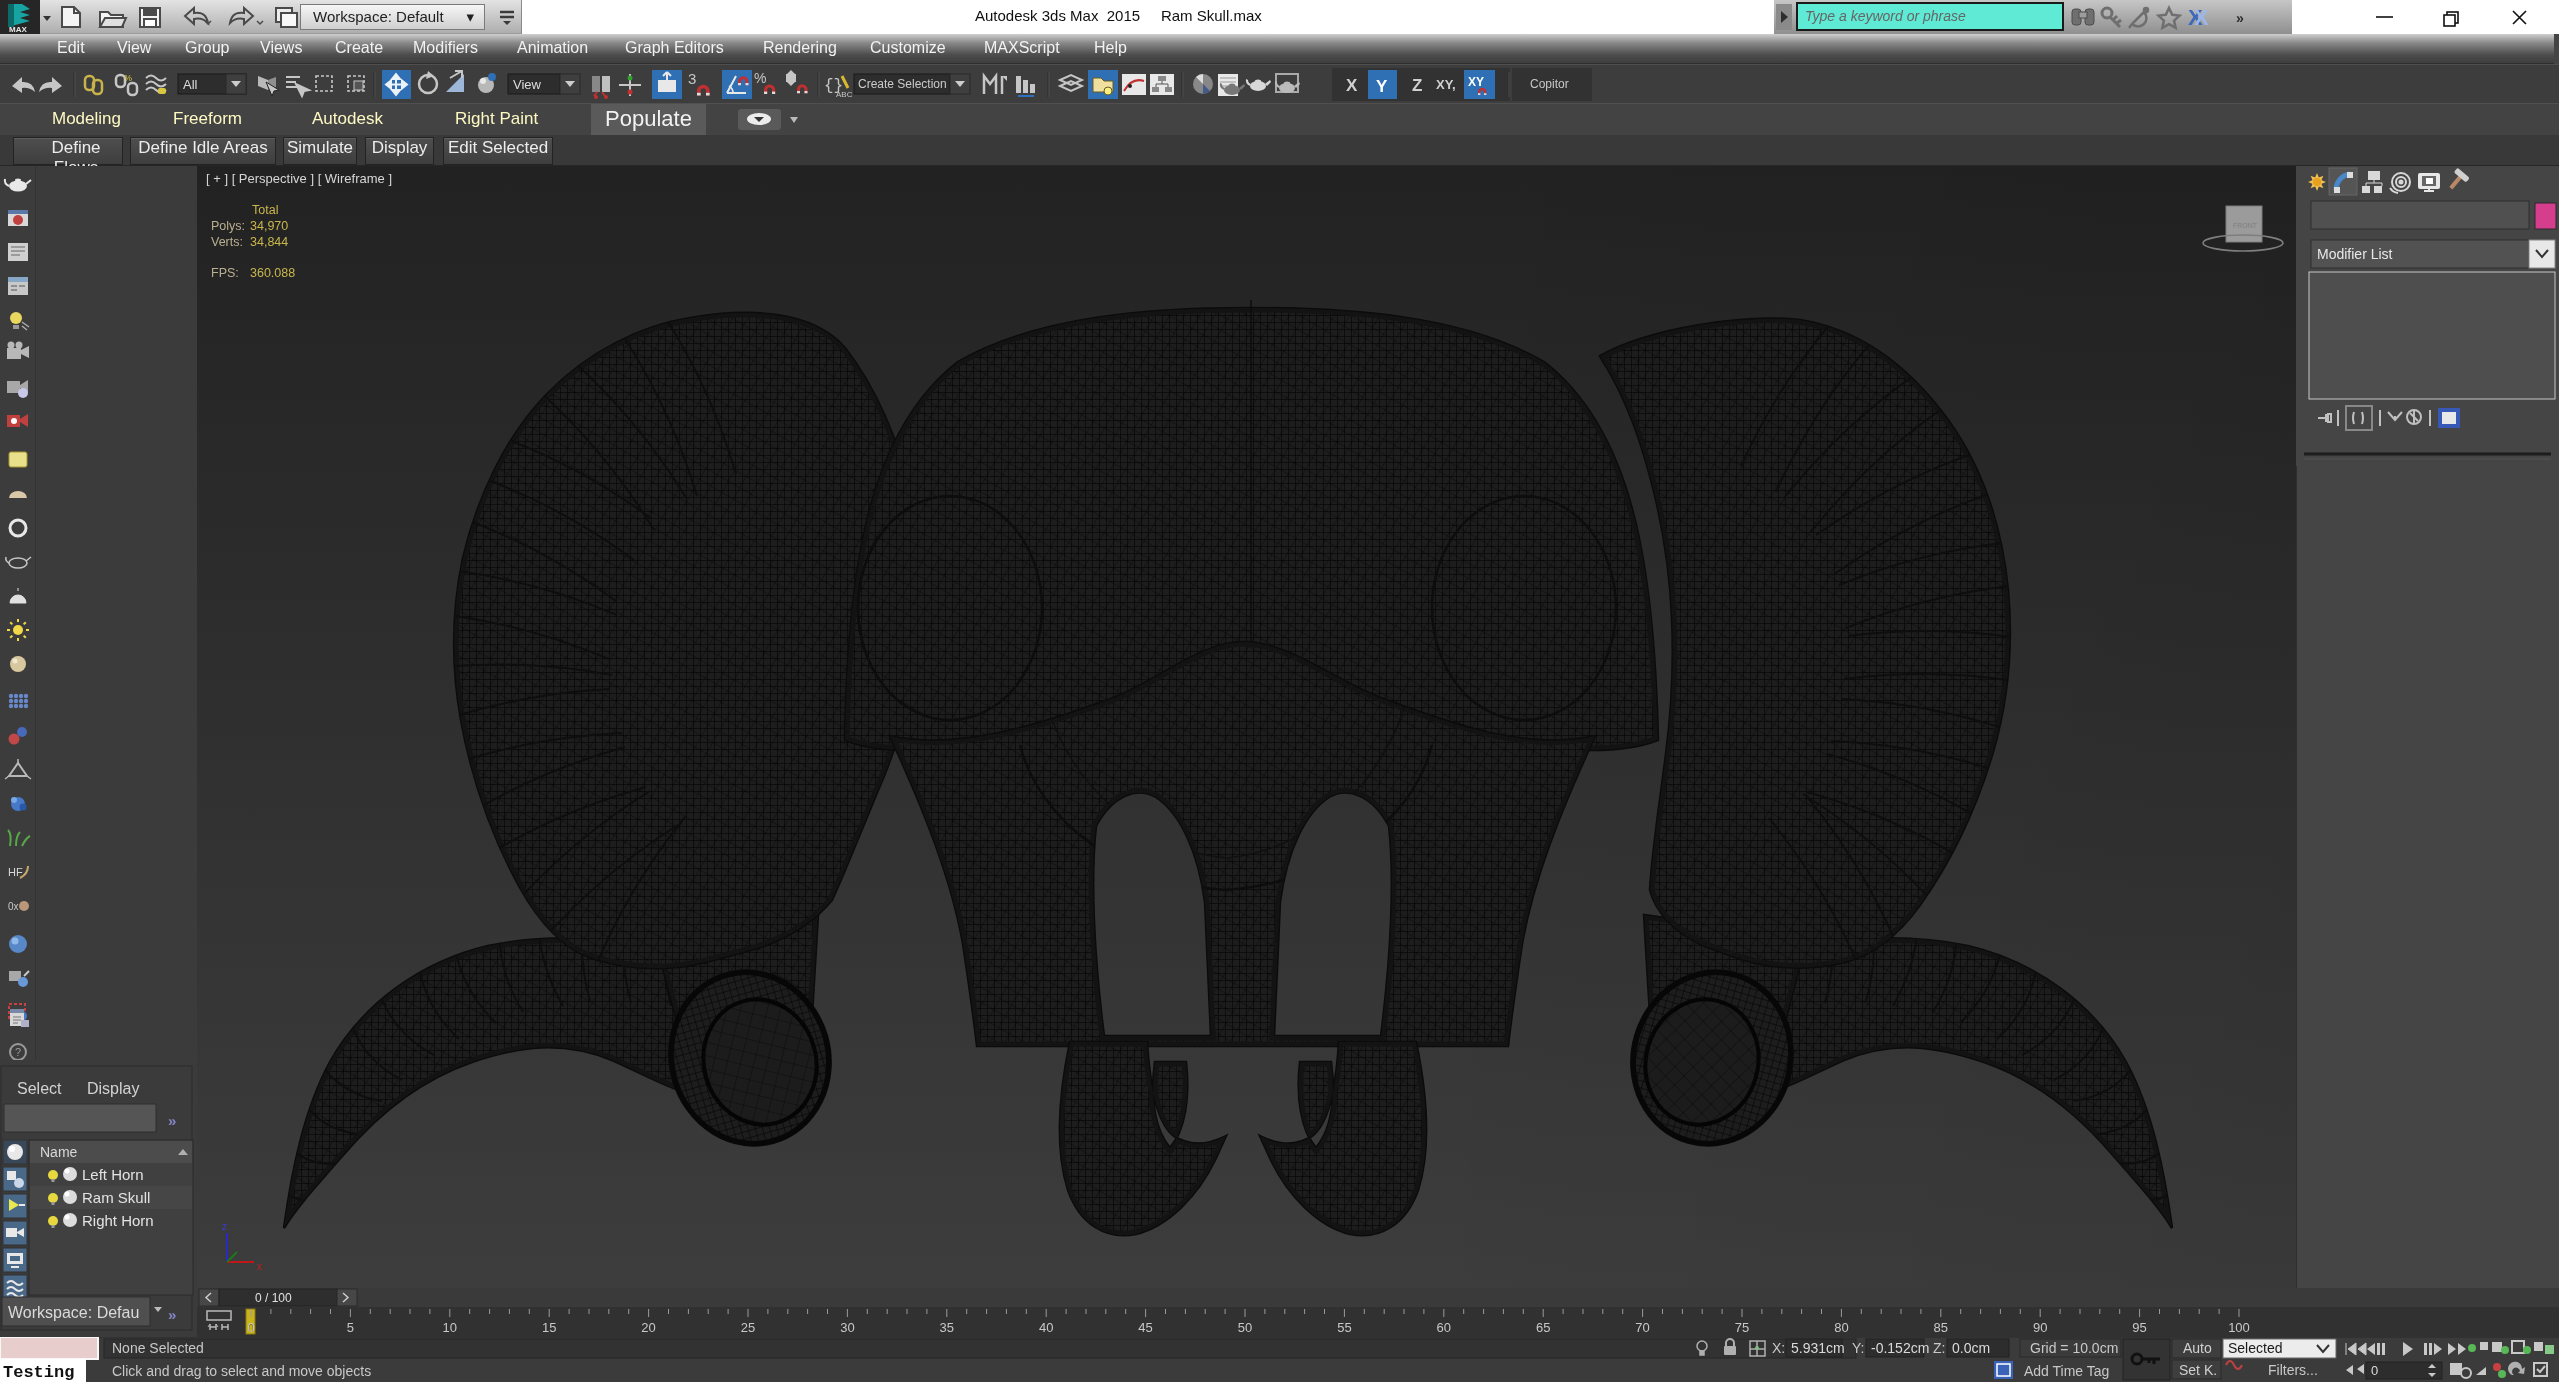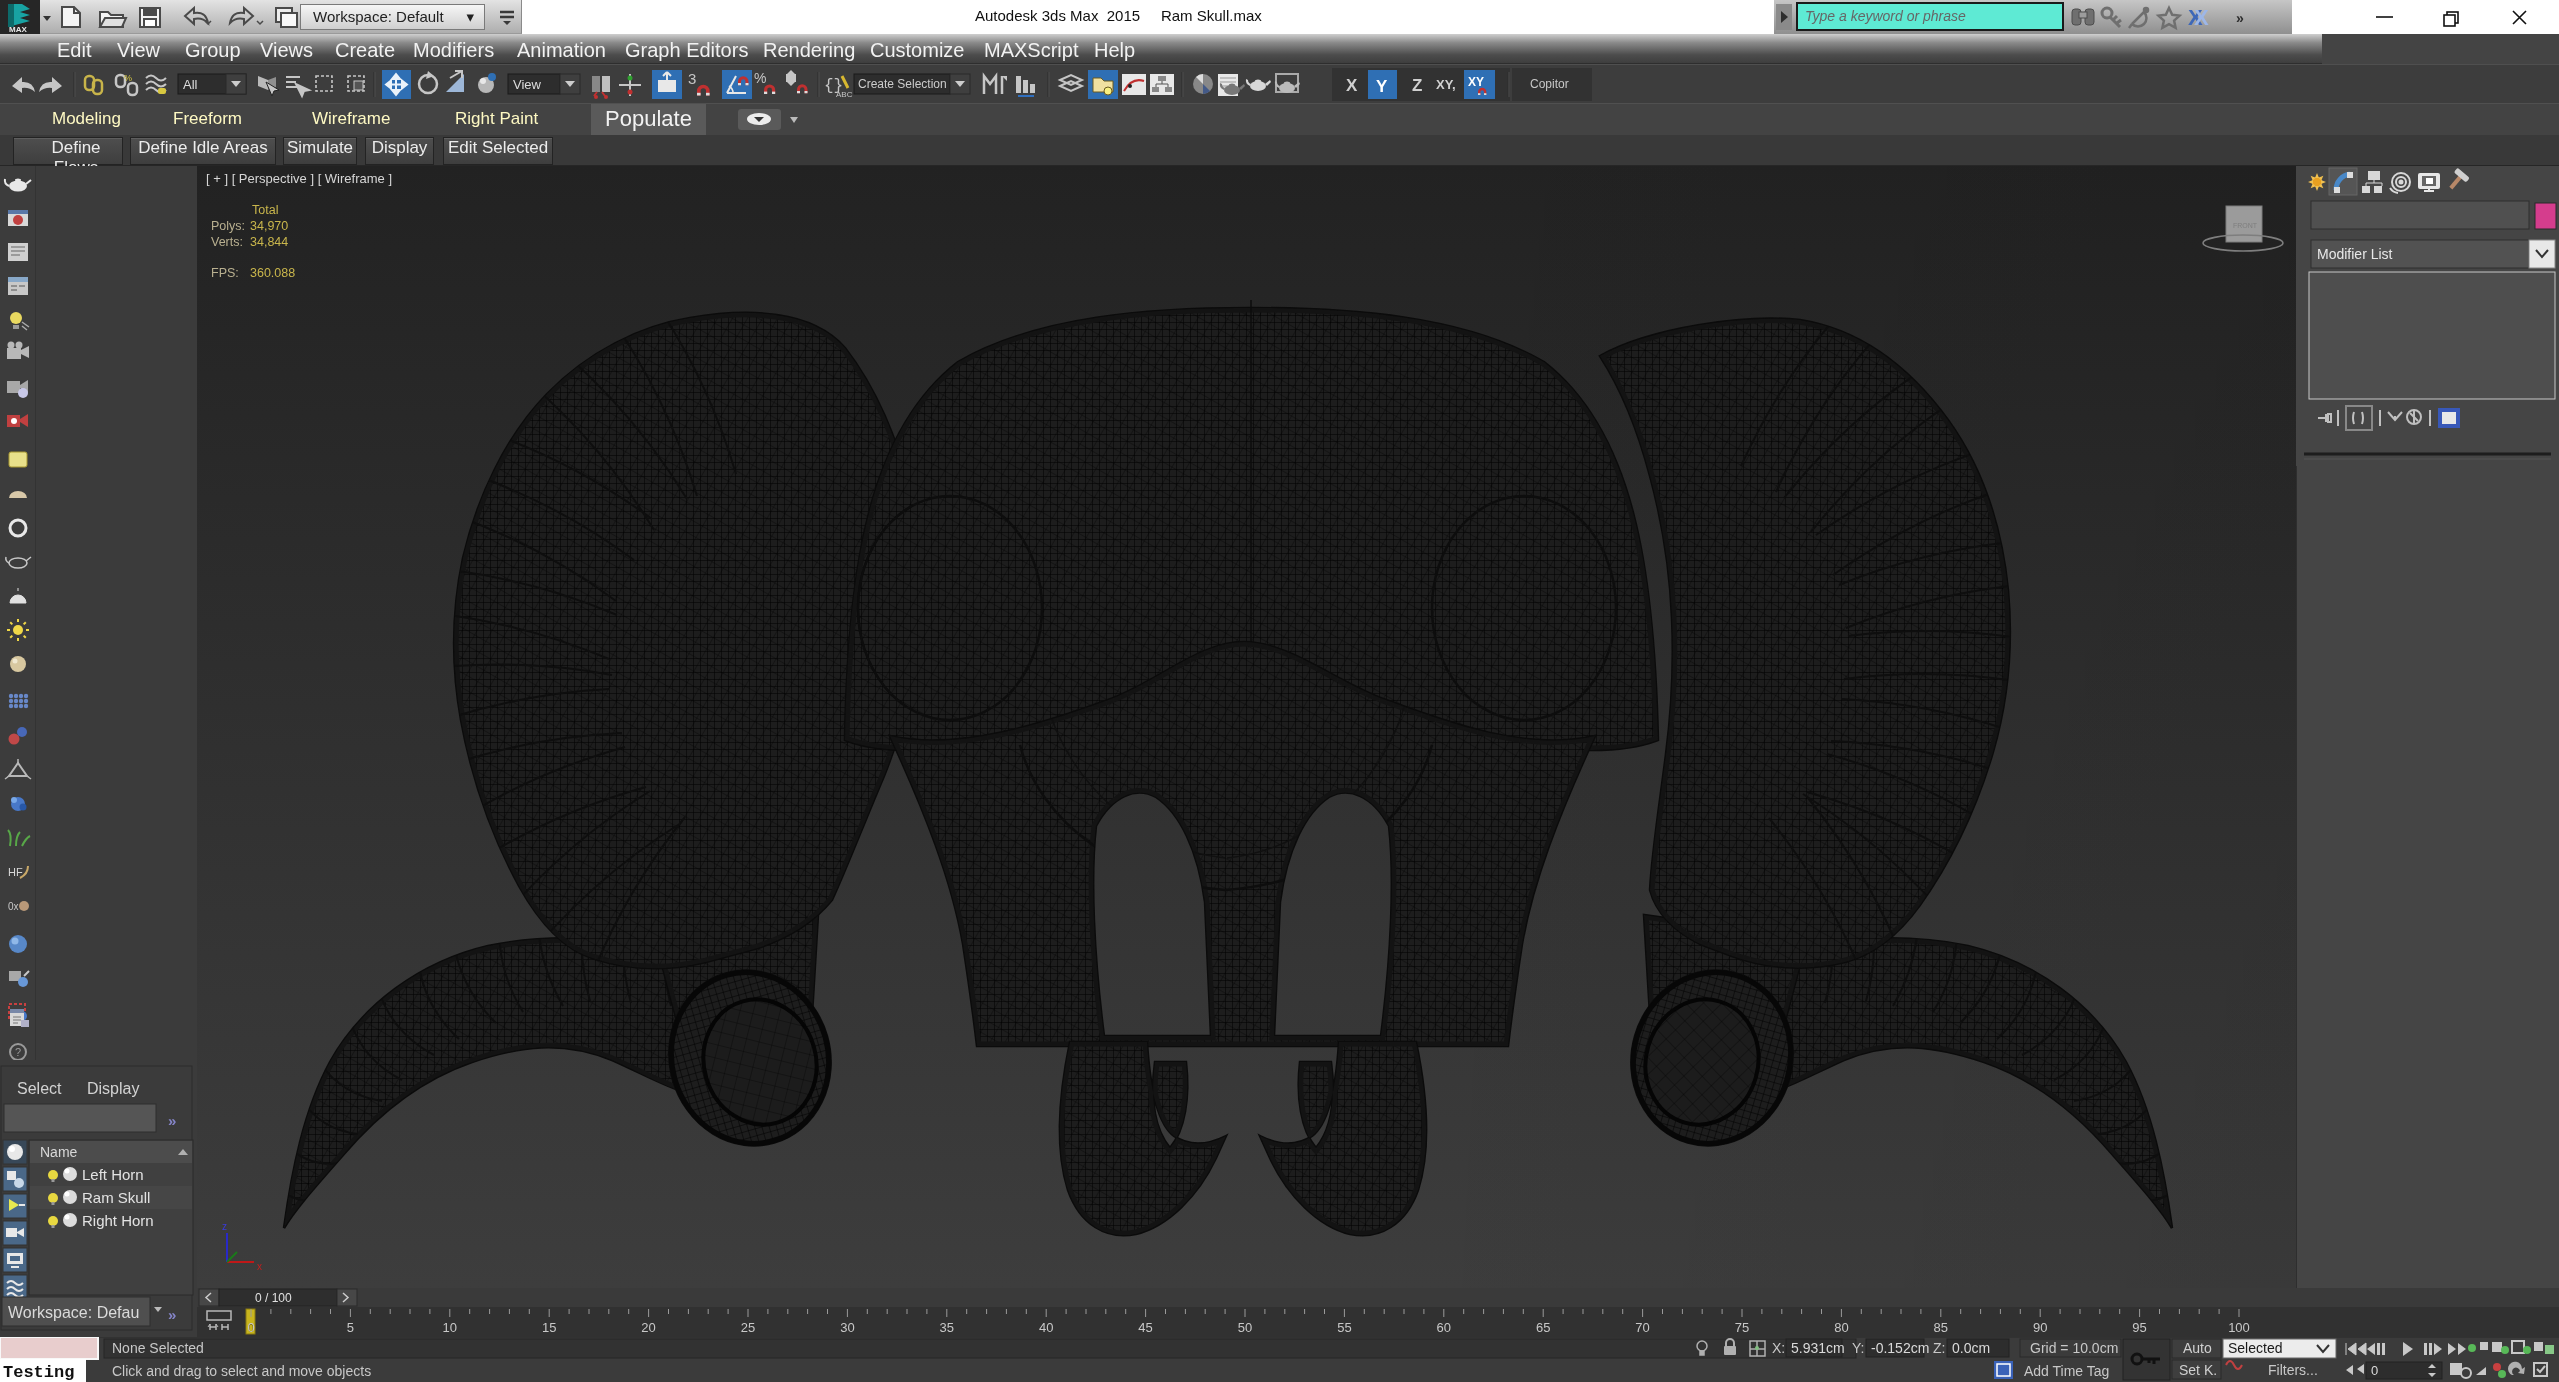--- a/index.html
+++ b/index.html
@@ -8,21 +8,21 @@
 .abs{position:absolute;}
 
 #titlebar{left:0;top:0;width:2559px;height:34px;background:#fff;}
 #logo{left:0;top:0;width:40px;height:34px;background:#262626;}
 #qat{left:40px;top:0;width:482px;height:34px;background:linear-gradient(#e3e3e3,#aeaeae);border-right:1px solid #8a8a8a;border-bottom:1px solid #9a9a9a;}
 #wscombo{left:300px;top:4px;width:185px;height:26px;background:linear-gradient(#f6f6f6,#cfcfcf);border:1px solid #7a7a7a;color:#222;font-size:15px;line-height:24px;padding-left:12px;}
 #titletext{left:975px;top:7px;color:#101010;font-size:15px;}
 #infocenter{left:1774px;top:0;width:518px;height:34px;background:linear-gradient(#cscsc,#8f8f8f);background:linear-gradient(#c6c6c6,#8f8f8f);}
 #searchbox{left:1796px;top:2px;width:268px;height:29px;background:#5eead4;border:2px solid #1a1a1a;color:#666;font-style:italic;font-size:14px;line-height:25px;padding-left:7px;}
 
-#menubar{left:0;top:34px;width:2322px;height:30px;background:linear-gradient(#cfcfcf 0%,#8a8a8a 30%,#4c4c4c 72%,#3e3e3e 100%);border-bottom:1px solid #2e2e2e;color:#f2f2f2;font-size:20px;}
+#menubar{left:0;top:34px;width:2554px;height:30px;background:linear-gradient(#cfcfcf 0%,#8a8a8a 30%,#4c4c4c 72%,#3e3e3e 100%);border-bottom:1px solid #2e2e2e;color:#f2f2f2;font-size:16px;}
 #menubar span{position:absolute;top:5px;}
 
 #toolbar{left:0;top:64px;width:2559px;height:39px;background:#3d3d3d;border-top:1px solid #4f4f4f;}
 
 #ribbontabs{left:0;top:103px;width:2559px;height:32px;background:#434343;border-top:1px solid #505050;color:#fef9c3;font-size:17px;}
 #ribbontabs span{position:absolute;top:5px;}
 #populatetab{left:591px;top:104px;width:115px;height:31px;background:#5a5a5a;color:#f2f2f2;font-size:22px;text-align:center;line-height:29px;}
 #ribbonbtn{left:738px;top:109px;width:42px;height:21px;background:#555;border-radius:3px;border:1px solid #333;}
 #subribbon{left:0;top:135px;width:2559px;height:31px;background:#393939;border-bottom:1px solid #262626;}
 .srbtn{position:absolute;top:137px;height:28px;background:linear-gradient(#4e4e4e,#3e3e3e);border:1px solid #232323;box-shadow:inset 0 1px 0 #5e5e5e;color:#ececec;font-size:17px;text-align:center;}
@@ -62,21 +62,21 @@
     <span style="left:870px">Customize</span>
     <span style="left:984px">MAXScript</span>
     <span style="left:1094px">Help</span>
   </div>
 
   <div class="abs" id="toolbar"></div>
 
   <div class="abs" id="ribbontabs">
     <span style="left:52px">Modeling</span>
     <span style="left:173px">Freeform</span>
-    <span style="left:312px">Wireframe</span>
+    <span style="left:312px">Autodesk</span>
     <span style="left:455px">Right Paint</span>
   </div>
   <div class="abs" id="populatetab">Populate</div>
   <div class="abs" id="ribbonbtn"></div>
   <div class="abs" id="subribbon"></div>
   <div class="abs srbtn" style="left:13px;width:110px;padding-left:16px;">Define Flows</div>
   <div class="abs srbtn" style="left:130px;width:146px;">Define Idle Areas</div>
   <div class="abs srbtn" style="left:283px;width:74px;">Simulate</div>
   <div class="abs srbtn" style="left:365px;width:69px;">Display</div>
   <div class="abs srbtn" style="left:443px;width:110px;">Edit Selected</div>

